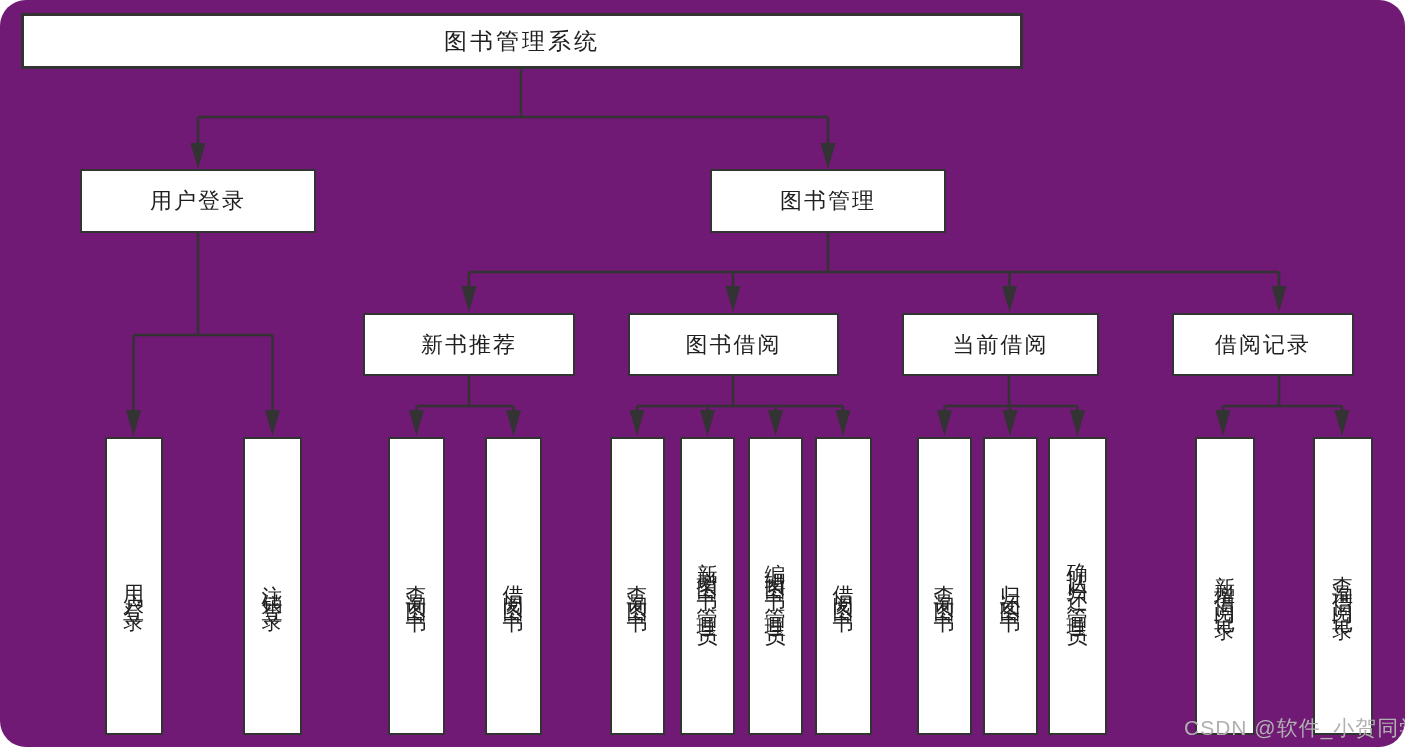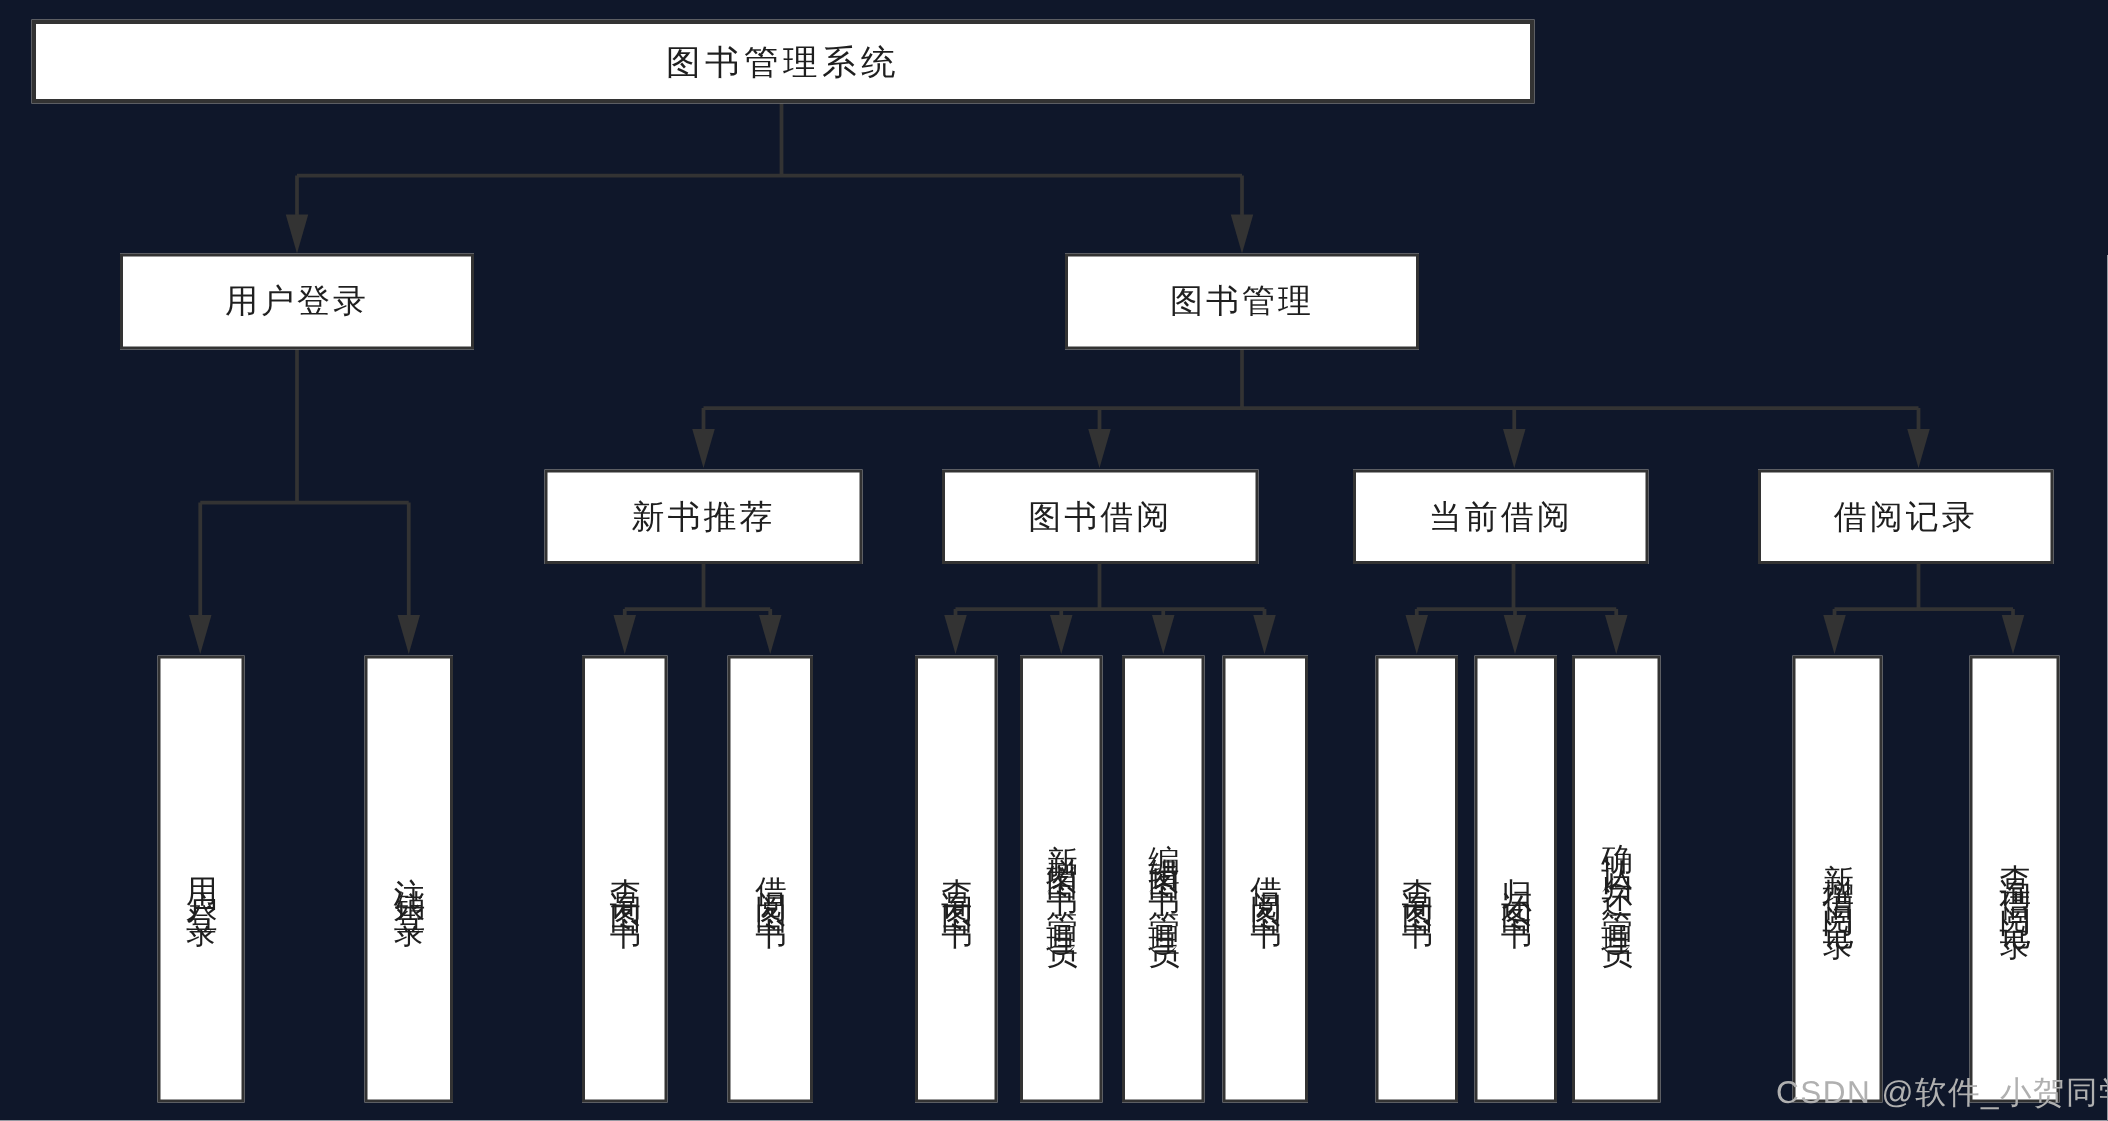--- a/index.html
+++ b/index.html
@@ -5,23 +5,24 @@
   html, body {
     margin: 0;
     padding: 0;
     background: #ffffff;
     font-family: "Liberation Sans", "DejaVu Sans", sans-serif;
   }
   #stage {
     position: relative;
     width: 1405px;
     height: 747px;
-    background: #0f172a;
+    background: #701a75;
     overflow: hidden;
     color: #1f1f1f;
+    border-radius: 26px;
   }
   #connectors {
     position: absolute;
     left: 0; top: 0;
     width: 1405px;
     height: 747px;
     pointer-events: none;
   }
   .connector { stroke: #333333; stroke-width: 2.5; fill: none; }
   .arrowhead { fill: #333333; stroke: none; }
@@ -115,21 +116,21 @@
 
   <div class="node h" style="left:628px; top:313px; width:211px; height:63px;">
     <span>图书借阅</span>
   </div>
   <div class="node h" style="left:363px; top:313px; width:212px; height:63px;">
     <span>新书推荐</span>
   </div>
   <div class="node h" style="left:902px; top:313px; width:197px; height:63px;">
     <span>当前借阅</span>
   </div>
-  <div class="node h" style="left:1172px; top:313px; width:197px; height:63px;">
+  <div class="node h" style="left:1172px; top:313px; width:182px; height:63px;">
     <span>借阅记录</span>
   </div>
 
   <div class="node v" style="left:105px; top:437px; width:58px; height:298px;">
     <span>用户登录</span>
   </div>
   <div class="node v" style="left:243px; top:437px; width:59px; height:298px;">
     <span>注销登录</span>
   </div>
 

